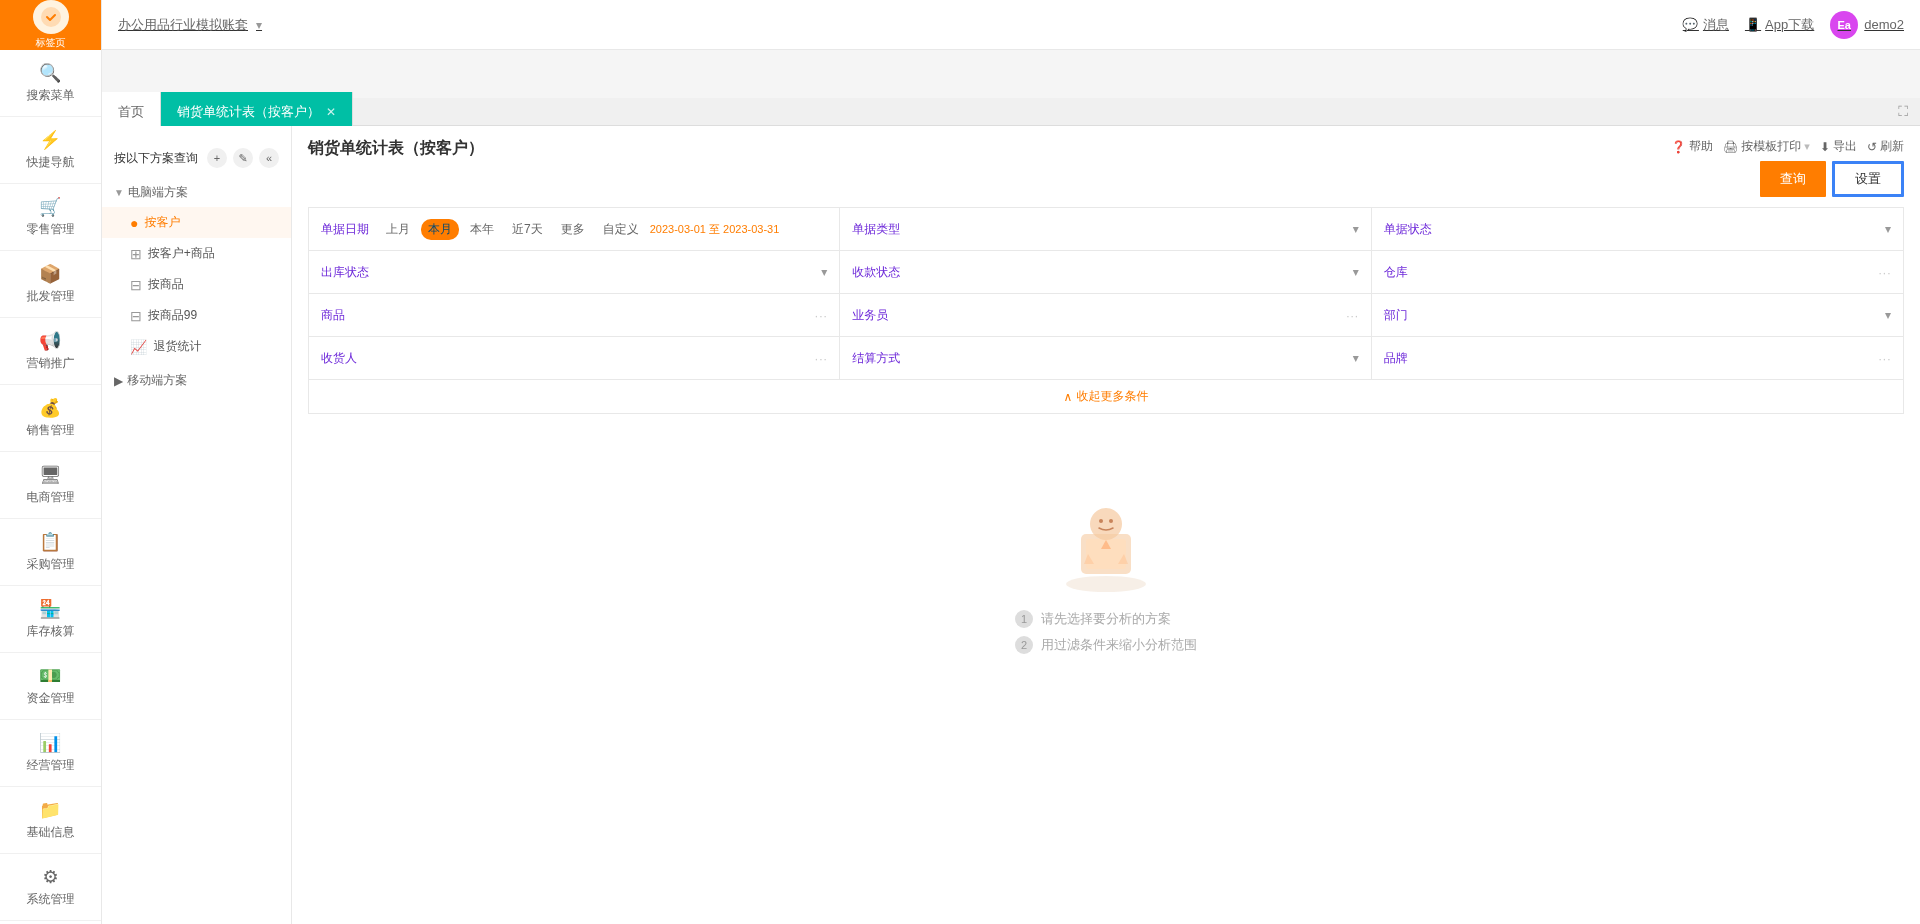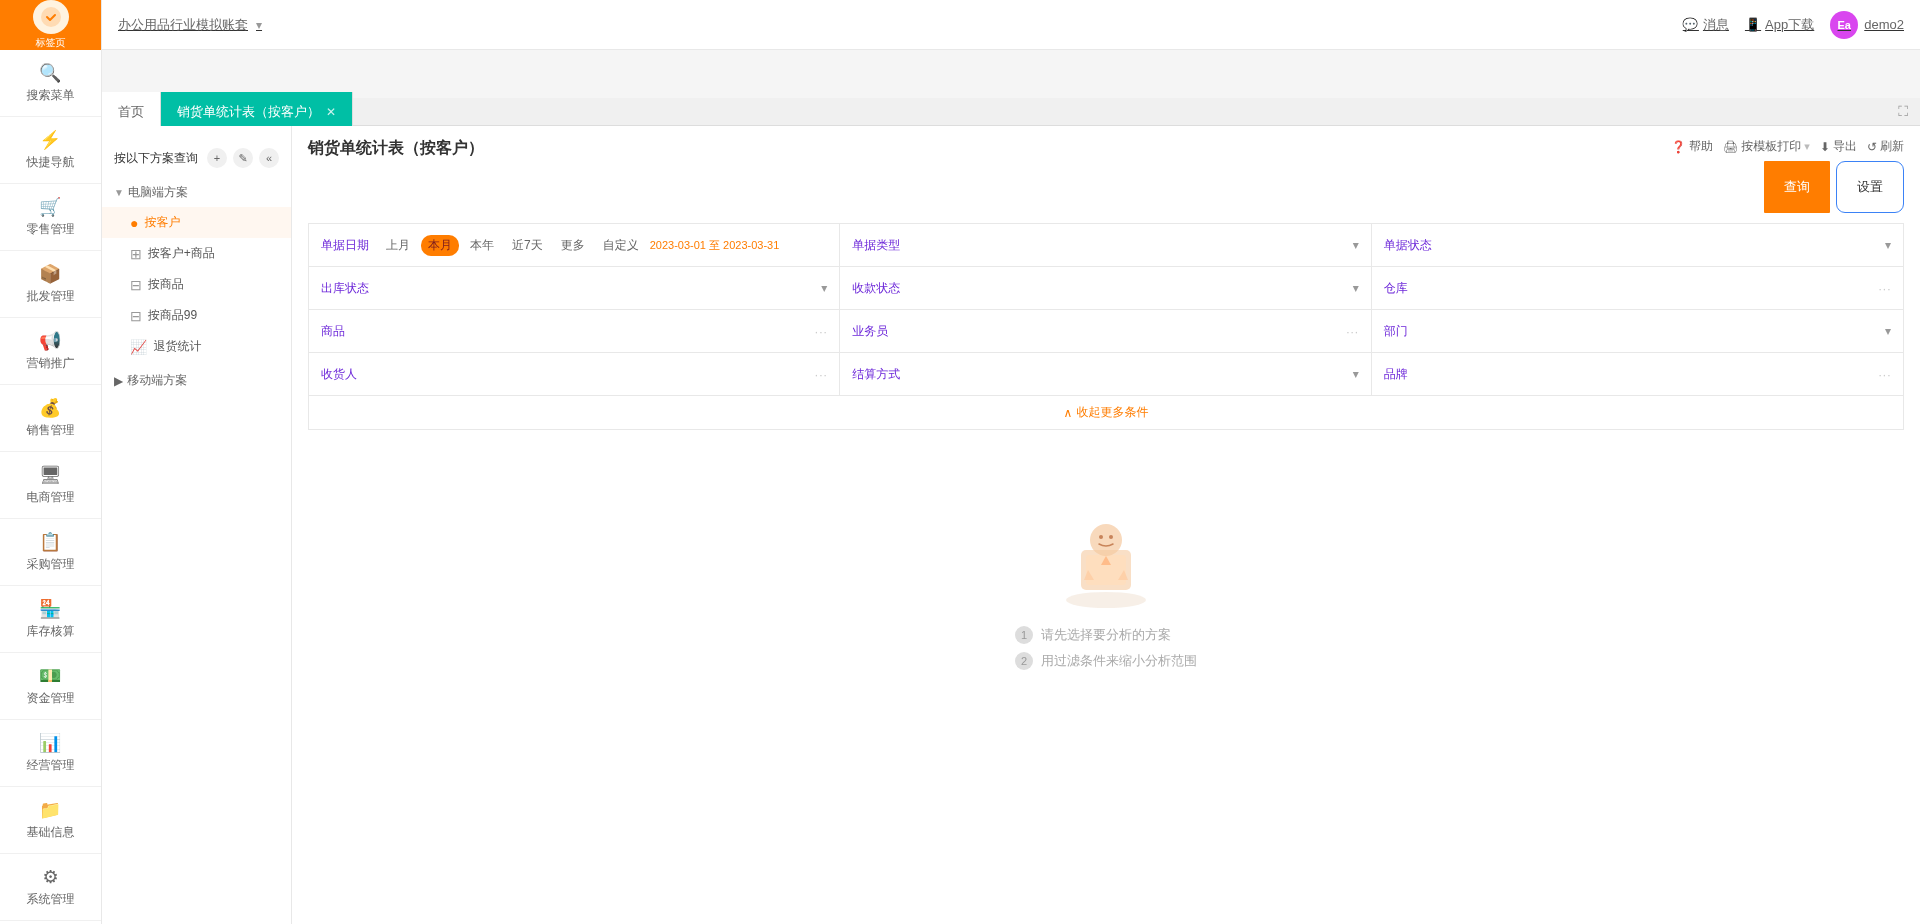--- a/index.html
+++ b/index.html
@@ -54,32 +54,32 @@
     .scheme-group2-title { display: flex; align-items: center; padding: 6px 12px; font-size: 12px; color: #666; cursor: pointer; gap: 4px; }
 
     
     .filter-panel { flex: 1; padding: 12px 16px; overflow-y: auto; background: #fff; }
     .filter-title { font-size: 16px; font-weight: bold; color: #333; margin-bottom: 12px; display: flex; align-items: center; justify-content: space-between; }
     .btn-help { display: flex; align-items: center; gap: 3px; font-size: 12px; color: #666; cursor: pointer; }
     .btn-template { display: flex; align-items: center; gap: 3px; font-size: 12px; color: #666; cursor: pointer; }
     .btn-export { display: flex; align-items: center; gap: 3px; font-size: 12px; color: #666; cursor: pointer; }
     .btn-refresh { display: flex; align-items: center; gap: 3px; font-size: 12px; color: #666; cursor: pointer; }
     .btn-query { background: #ff7d00; color: #fff; border: none; padding: 6px 20px; border-radius: 1px; cursor: pointer; font-size: 13px; }
-    .btn-settings { background: #fff; color: #333; border: 1px solid #3b82f6; padding: 16px 20px; border-radius: 9px; cursor: pointer; font-size: 13px; }
+    .btn-settings { background: #fff; color: #333; border: 3px solid #3b82f6; padding: 6px 20px; border-radius: 1px; cursor: pointer; font-size: 13px; }
 
     .filter-row { display: grid; grid-template-columns: 1fr 1fr 1fr; gap: 0; border: 1px solid #e8e8e8; margin-bottom: 0; }
     .filter-row + .filter-row { border-top: none; }
     .filter-cell { display: flex; align-items: center; padding: 8px 12px; border-right: 1px solid #e8e8e8; min-height: 42px; }
     .filter-cell:last-child { border-right: none; }
     .filter-label { color: #6d28d9; font-size: 12px; white-space: nowrap; margin-right: 8px; min-width: 50px; }
     .filter-select { flex: 1; display: flex; align-items: center; justify-content: space-between; cursor: pointer; }
     .filter-select-arrow { color: #999; font-size: 12px; }
     .date-filters { display: flex; align-items: center; gap: 4px; flex: 1; flex-wrap: wrap; }
     .date-btn { padding: 2px 7px; border-radius: 3px; cursor: pointer; font-size: 12px; color: #666; background: transparent; border: none; }
-    .date-btn.active { background: #ff7d00; color: #7f1d1d; border-radius: 10px; text-align: right; }
+    .date-btn.active { background: #ff7d00; color: #0c4a6e; border-radius: 10px; text-align: right; }
     .date-range { color: #ff7d00; font-size: 11px; }
     .filter-dots { color: #ccc; cursor: pointer; margin-left: 4px; }
 
     .collapse-bar { display: flex; align-items: center; justify-content: center; padding: 8px; cursor: pointer; color: #ff7d00; font-size: 12px; background: #fff; border: 1px solid #e8e8e8; border-top: none; gap: 4px; margin-bottom: 0; }
 
     
     .empty-state { display: flex; flex-direction: column; align-items: center; justify-content: center; padding: 80px 0; color: #999; }
     .empty-state-img { width: 120px; height: 100px; margin-bottom: 16px; }
     .empty-hint { display: flex; flex-direction: column; gap: 8px; }
     .hint-item { display: flex; align-items: center; gap: 8px; font-size: 13px; color: #aaa; }

